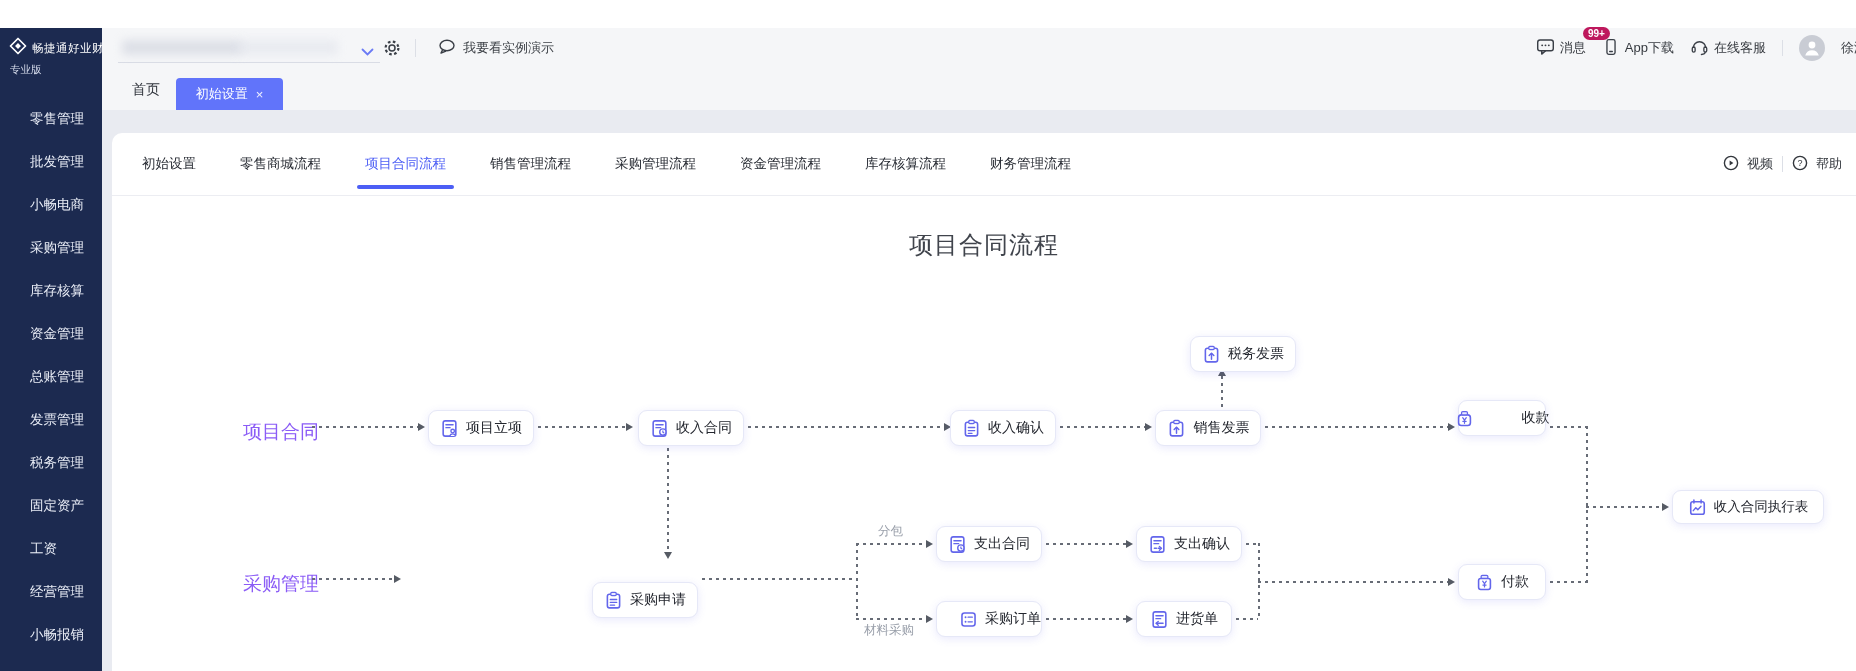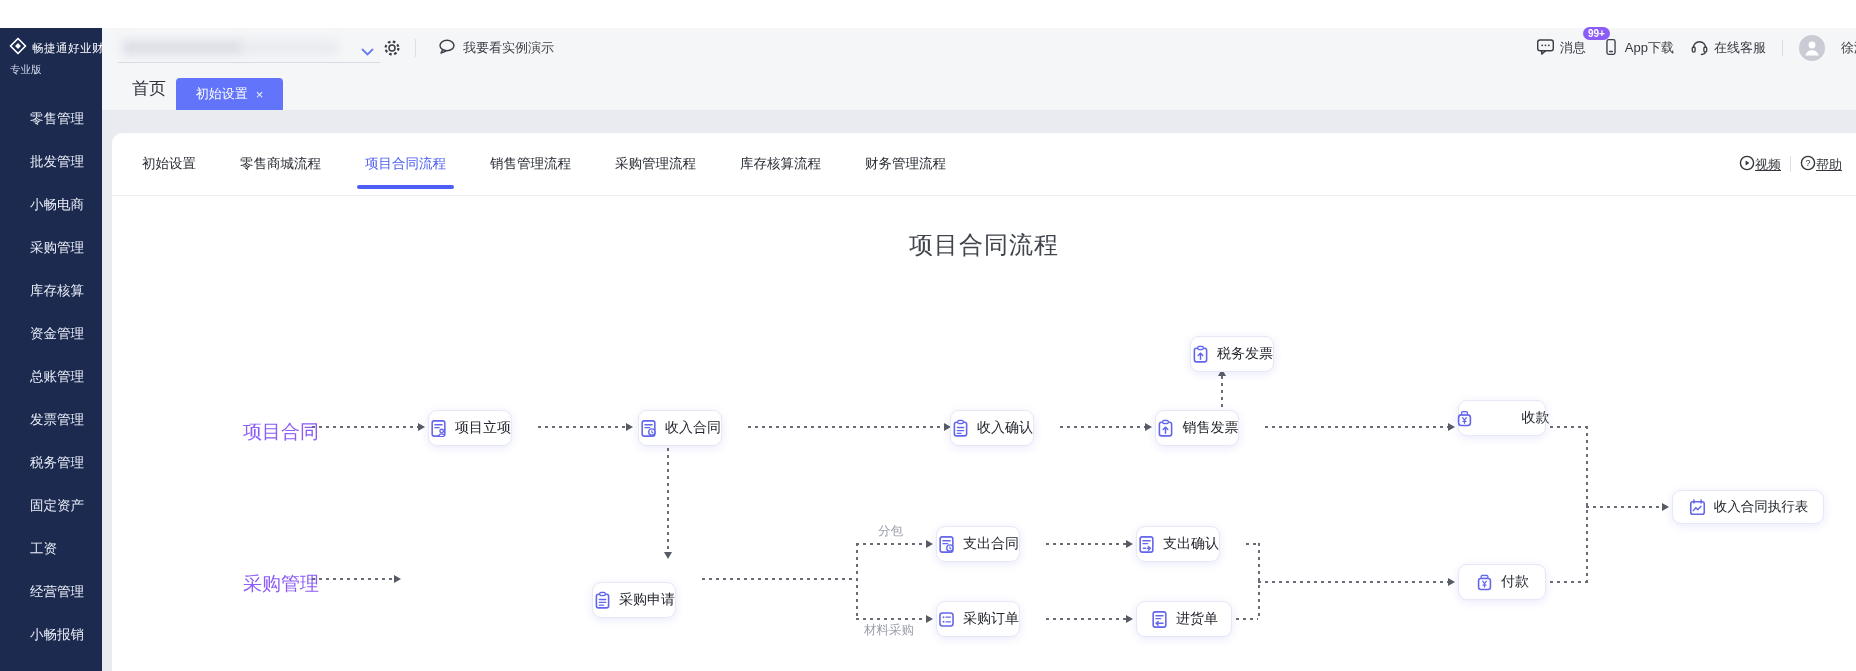--- a/index.html
+++ b/index.html
@@ -24,51 +24,51 @@
   .acct{position:absolute;left:16px;top:6px;width:262px;height:28px;border-bottom:1px solid #D9DCE5;cursor:pointer;}
   .blur1,.blur2{position:absolute;top:6px;height:15px;border-radius:3px;background:#c9cdd9;filter:blur(5px);opacity:.55;}
   .blur1{left:4px;width:120px;}
   .blur2{left:120px;width:100px;background:#dfe2ea;}
   .acct-chevron{position:absolute;right:6px;top:9px;}
   .gear{position:absolute;left:281px;top:11px;cursor:pointer;}
   .hdr-divider{position:absolute;left:313px;top:11px;width:1px;height:18px;background:#DCDFE6;}
   .demo{position:absolute;left:336px;top:0;height:40px;display:flex;align-items:center;gap:7px;font-size:13px;color:#3C4046;cursor:pointer;}
   .hdr-right{position:absolute;right:0;top:0;height:40px;display:flex;align-items:center;gap:16px;font-size:13px;color:#35393f;}
   .hdr-item{display:flex;align-items:center;gap:5px;cursor:pointer;position:relative;}
-  .badge{position:absolute;top:-10px;right:-24px;background:#8b5cf6;color:#fff;font-size:10px;line-height:13px;padding:0 5px;border-radius:8px;font-weight:bold;}
+  .badge{position:absolute;top:-10px;right:-24px;background:#be185d;color:#fff;font-size:10px;line-height:13px;padding:0 5px;border-radius:8px;font-weight:bold;}
   .vdiv{width:1px;height:16px;background:#DCDFE6;}
   .avatar{width:26px;height:26px;border-radius:50%;background:#C9CCD4;display:flex;align-items:center;justify-content:center;cursor:pointer;}
   .uname{display:block;width:15px;overflow:hidden;white-space:nowrap;font-size:13px;color:#35393f;cursor:pointer;}
 
   
   .wintabs{position:absolute;left:102px;top:68px;right:0;height:42px;background:#F5F6F8;}
-  .home-tab{position:absolute;left:30px;top:0;height:42px;line-height:42px;font-size:17px;color:#2F333B;cursor:pointer;}
+  .home-tab{position:absolute;left:30px;top:0;height:42px;line-height:42px;font-size:14px;color:#2F333B;cursor:pointer;}
   .active-tab{position:absolute;left:74px;top:10px;width:107px;height:32px;background:#6174FA;border-radius:4px 4px 0 0;color:#fff;font-size:13px;display:flex;align-items:center;justify-content:center;gap:8px;cursor:pointer;}
   .tab-close{font-size:13px;opacity:.9;cursor:pointer;}
 
   
   .content-bg{position:absolute;left:102px;top:110px;right:0;bottom:0;background:#E9EBF1;}
   .panel{position:absolute;left:10px;top:23px;right:0;bottom:0;background:#fff;border-top-left-radius:10px;overflow:hidden;}
 
   
   .flowtabs{position:absolute;left:0;top:0;right:0;height:63px;border-bottom:1px solid #ECEDF2;display:flex;align-items:center;padding:0 14px 0 30px;box-sizing:border-box;gap:44px;}
   .ftab{font-size:13.5px;color:#272B33;cursor:pointer;position:relative;height:63px;display:flex;align-items:center;white-space:nowrap;}
   .ftab.active{color:#4C5EF5;}
   .ftab.active::after{content:"";position:absolute;left:-8px;right:-8px;bottom:7px;height:3.5px;border-radius:2px;background:#4C5EF5;}
   .ft-right{margin-left:auto;display:flex;align-items:center;gap:9px;font-size:13px;color:#33373d;}
-  .ft-link{display:flex;align-items:flex-end;gap:0;cursor:pointer;white-space:nowrap;text-decoration:underline;}
+  .ft-link{display:flex;align-items:flex-start;gap:8px;cursor:pointer;white-space:nowrap;}
 
   
   .canvas{position:absolute;inset:0;}
   .dg-title{position:absolute;left:0;right:0;top:96px;text-align:center;font-size:24px;color:#40444C;font-weight:500;letter-spacing:1px;}
   .lane-label{position:absolute;font-size:19px;color:#8b5cf6;font-weight:500;white-space:nowrap;}
   .branch-label{position:absolute;font-size:12.5px;color:#989EA9;white-space:nowrap;}
 
   .node{position:absolute;height:36px;background:#fff;border:1px solid #E6E8F7;border-radius:9px;box-shadow:0 2px 8px rgba(99,102,235,.14);display:flex;align-items:center;justify-content:center;gap:7px;font-size:14px;color:#23262E;cursor:pointer;box-sizing:border-box;white-space:nowrap;}
-  .w4{width:84px;} .w2{width:88px;} .w3{width:96px;} .w7{width:152px;font-size:13.5px;}
+  .w4{width:106px;} .w2{width:88px;} .w3{width:96px;} .w7{width:152px;font-size:13.5px;}
   .nicon{flex:0 0 auto;}
 
   .hline{position:absolute;height:2px;background-image:repeating-linear-gradient(90deg,#676C76 0 3px,transparent 3px 7px);}
   .vline{position:absolute;width:2px;background-image:repeating-linear-gradient(180deg,#676C76 0 3px,transparent 3px 7px);}
   .ar{position:absolute;width:0;height:0;border-top:4.5px solid transparent;border-bottom:4.5px solid transparent;border-left:7px solid #565B64;}
   .au{position:absolute;width:0;height:0;border-left:4.5px solid transparent;border-right:4.5px solid transparent;border-bottom:7px solid #565B64;}
   .ad{position:absolute;width:0;height:0;border-left:4.5px solid transparent;border-right:4.5px solid transparent;border-top:7px solid #565B64;}
 </style>
 </head>
 <body>
@@ -187,20 +187,21 @@
 
   <div class="content-bg">
     <div class="panel">
 
       <div class="flowtabs">
         <div class="ftab">初始设置</div>
         <div class="ftab">零售商城流程</div>
         <div class="ftab active">项目合同流程</div>
         <div class="ftab">销售管理流程</div>
         <div class="ftab">采购管理流程</div>
+        <div class="ftab">资金管理流程</div>
         <div class="ftab">库存核算流程</div>
         <div class="ftab">财务管理流程</div>
         <div class="ft-right">
           <div class="ft-link">
             <span>
               <svg width="16" height="16" viewBox="0 0 16 16">
                   <circle cx="8" cy="8" r="6.6" fill="none" stroke="#33373D" stroke-width="1.4"></circle>
                   <path d="M6.6 5.4L10.4 8l-3.8 2.6z" fill="#33373D"></path>
                 </svg>
             </span>
@@ -343,21 +344,21 @@
         </div>
         <div class="node w4" style="left:1024px;top:393px;">
           <svg class="nicon" width="19" height="19" viewBox="0 0 18 18">
               <rect x="3" y="1.8" width="12" height="14.4" rx="2" fill="none" stroke="#6366EB" stroke-width="1.5"></rect>
               <path d="M5.6 5.4h6.8M5.6 8.2h4.5" stroke="#6366EB" stroke-width="1.3" stroke-linecap="round"></path>
               <path d="M6 12.6h6.4" stroke="#6366EB" stroke-width="1.3" stroke-linecap="round" stroke-dasharray="2 1.6"></path>
               <path d="M10.8 10.8l2 1.8-2 1.8" fill="none" stroke="#6366EB" stroke-width="1.3" stroke-linecap="round" stroke-linejoin="round"></path>
             </svg>
           <span>支出确认</span>
         </div>
-        <div class="node w4" style="left:824px;top:468px;">
+        <div class="node w4" style="left:824px;top:468px;justify-content:flex-end;">
           <svg class="nicon" width="19" height="19" viewBox="0 0 18 18">
               <rect x="2.8" y="2.8" width="12.4" height="12.4" rx="2.4" fill="none" stroke="#6366EB" stroke-width="1.5"></rect>
               <circle cx="6.2" cy="6.8" r=".9" fill="#6366EB"></circle>
               <circle cx="6.2" cy="11.2" r=".9" fill="#6366EB"></circle>
               <path d="M8.6 6.8h4M8.6 11.2h4" stroke="#6366EB" stroke-width="1.3" stroke-linecap="round"></path>
             </svg>
           <span>采购订单</span>
         </div>
         <div class="node w3" style="left:1024px;top:468px;">
           <svg class="nicon" width="19" height="19" viewBox="0 0 18 18">

